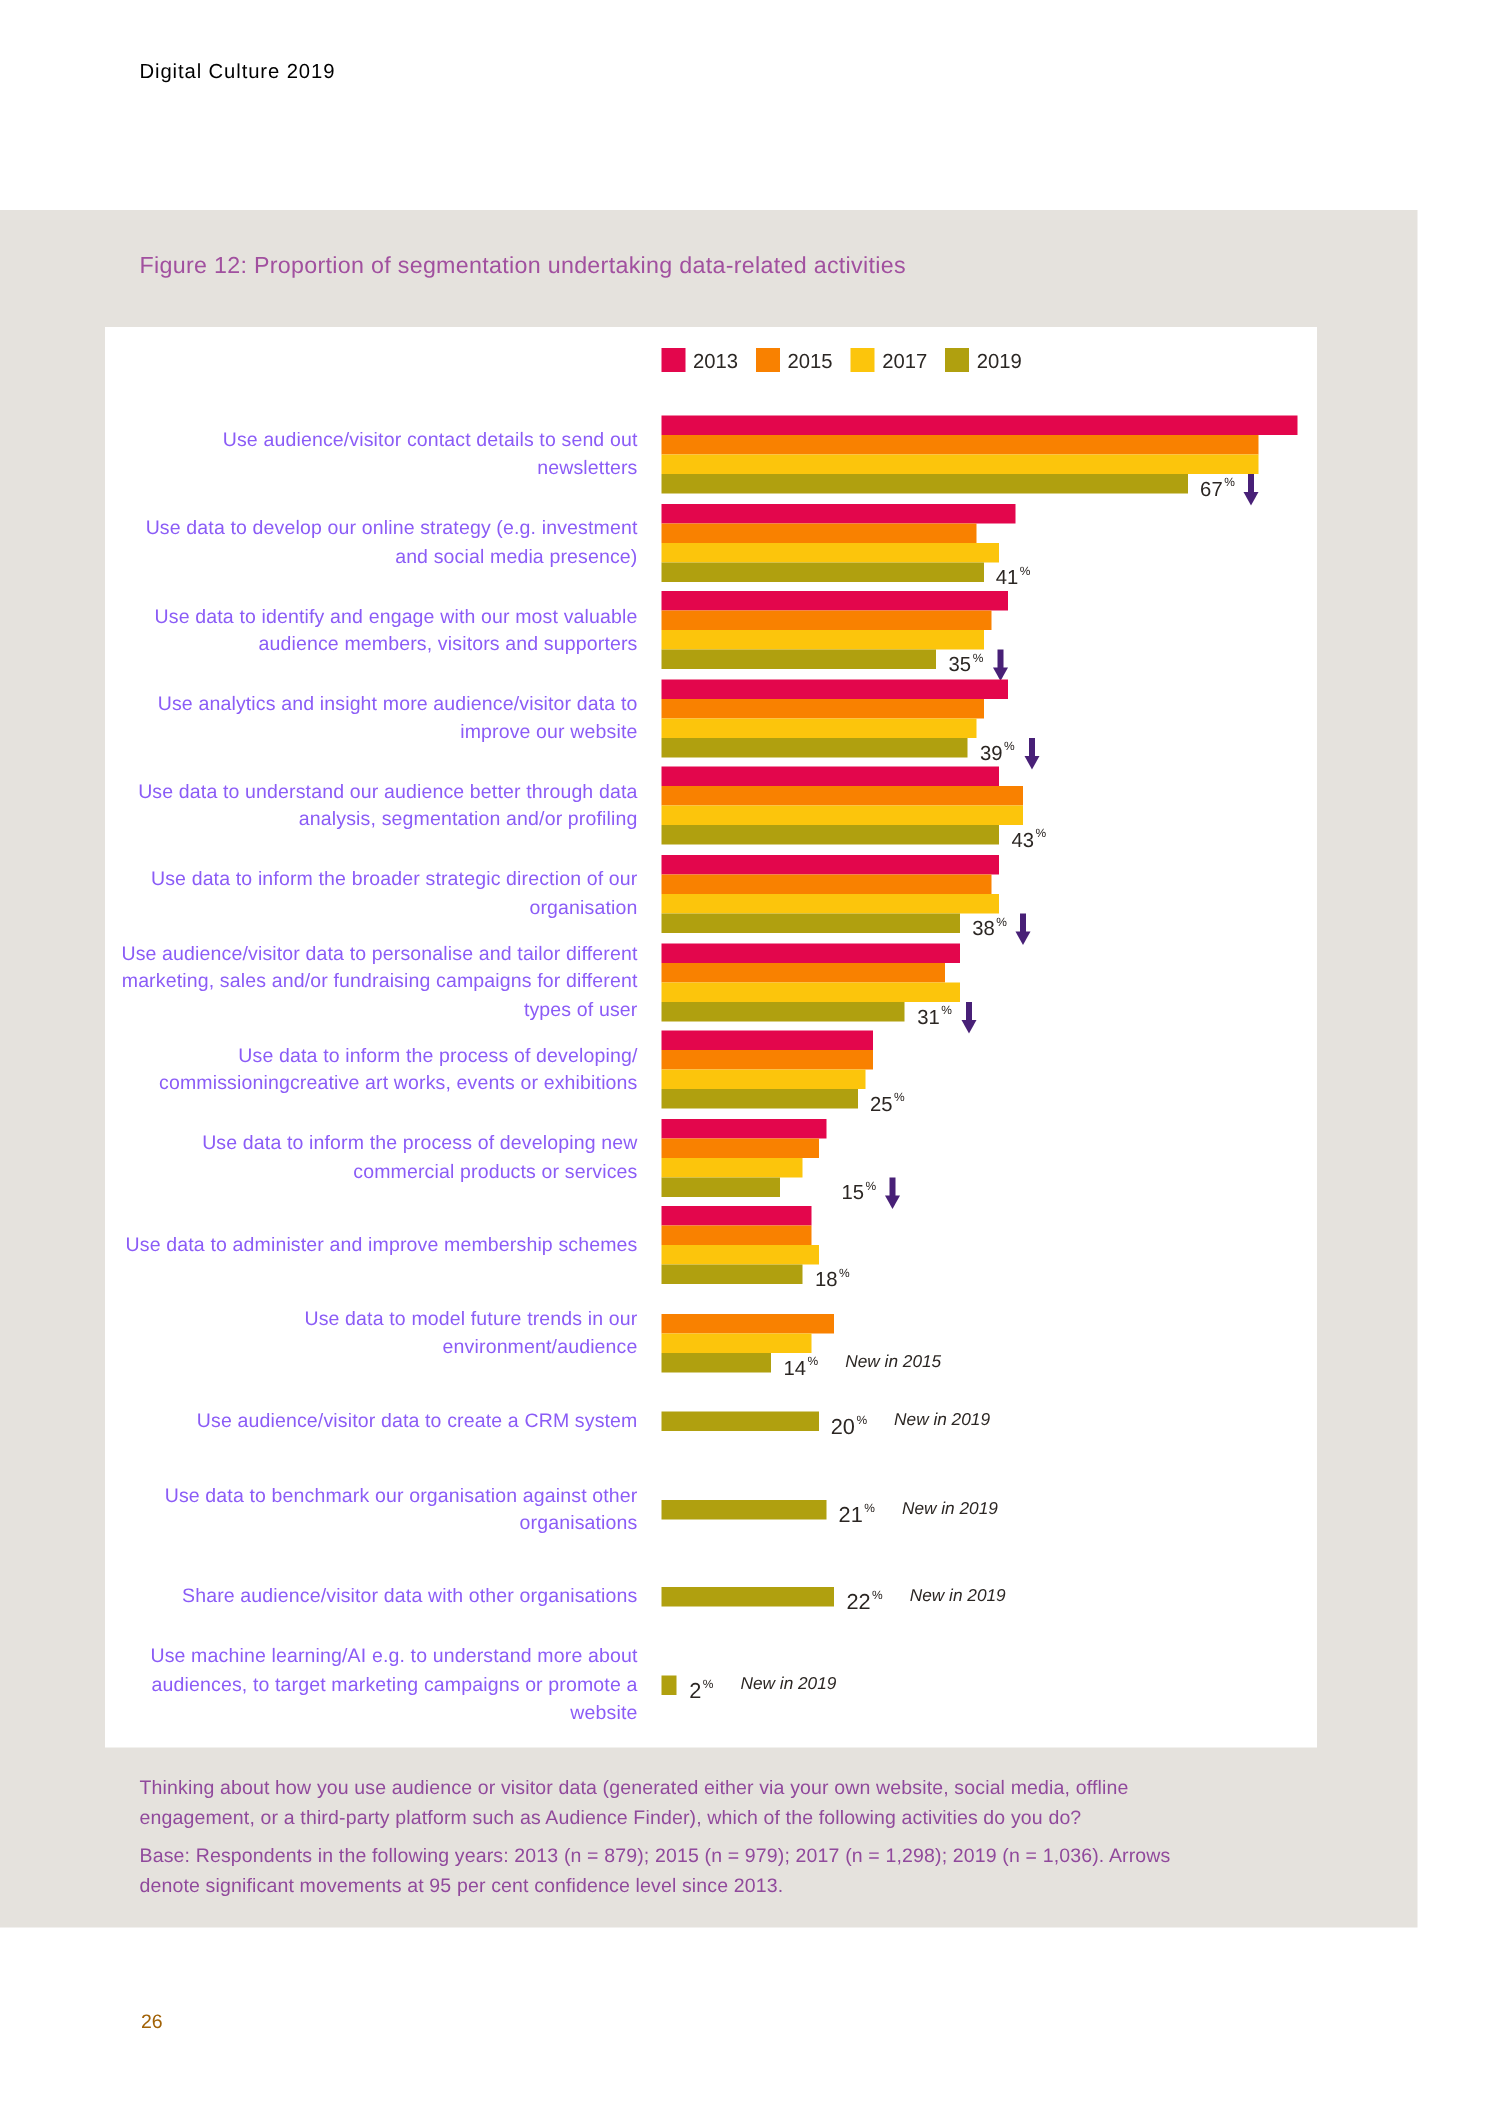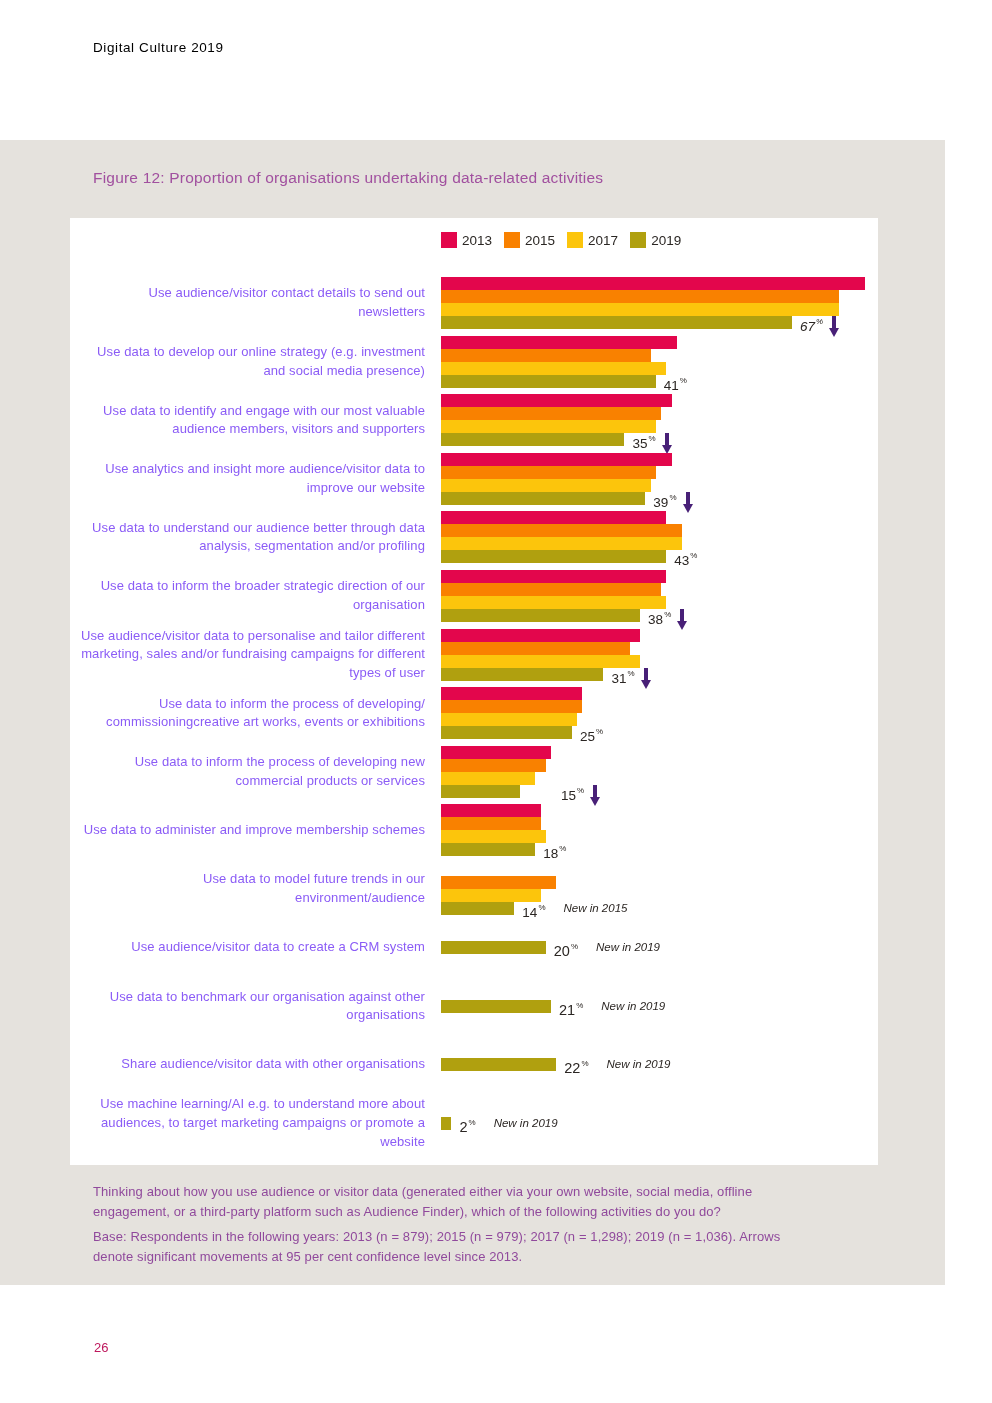--- a/index.html
+++ b/index.html
@@ -53,31 +53,31 @@
     border-left:5px solid transparent;border-right:5px solid transparent;
     border-top:9px solid #482077;
   }
   .fig-note{
     position:absolute;left:93px;width:706px;margin:0;font-size:13px;line-height:1.55;
     color:#90499c;letter-spacing:.1px;
   }
   .fig-note.question{top:1042px;}
   .fig-note.base{top:1087px;}
   .page-number{
-    position:absolute;top:1340px;left:94px;font-size:13px;color:#be185d;
+    position:absolute;top:1340px;left:94px;font-size:13px;color:#a16207;
   }
 </style>
 </head>
 <body>
 
 <div class="page">
   <div class="report-header">Digital Culture 2019</div>
 
   <div class="band">
-    <h2 class="figure-title">Figure 12: Proportion of organisations undertaking data-related activities</h2>
+    <h2 class="figure-title">Figure 12: Proportion of segmentation undertaking data-related activities</h2>
 
     <div class="chart-box">
       <div class="legend">
           <div class="legend-item">
             <span class="legend-swatch" style="background: rgb(227, 6, 76);"></span>
             <span class="legend-label">2013</span>
           </div>
           <div class="legend-item">
             <span class="legend-swatch" style="background: rgb(249, 129, 0);"></span>
             <span class="legend-label">2015</span>
@@ -92,21 +92,21 @@
           </div>
         </div>
       <div class="rows">
           <div class="row">
             <div class="cat-label">Use audience/visitor contact details to send out newsletters</div>
             <div class="bar-area">
               <div class="bar" style="top: 0px; width: 424.44px; background: rgb(227, 6, 76);"></div>
               <div class="bar" style="top: 13px; width: 398.24px; background: rgb(249, 129, 0);"></div>
               <div class="bar" style="top: 26px; width: 398.24px; background: rgb(252, 197, 12);"></div>
               <div class="bar" style="top: 39px; width: 351.08px; background: rgb(176, 160, 15);"></div>
-              <div class="value-wrap" style="left: 359.08px; top: 38px; font-style: italic;">
+              <div class="value-wrap" style="left: 359.08px; top: 38px;">
                 <span class="val">67<sup>%</sup></span>
                 <span class="arrow"></span>
               </div>
             </div>
           </div>
           <div class="row">
             <div class="cat-label">Use data to develop our online strategy (e.g. investment and social media presence)</div>
             <div class="bar-area">
               <div class="bar" style="top: 0px; width: 235.8px; background: rgb(227, 6, 76);"></div>
               <div class="bar" style="top: 13px; width: 209.6px; background: rgb(249, 129, 0);"></div>

